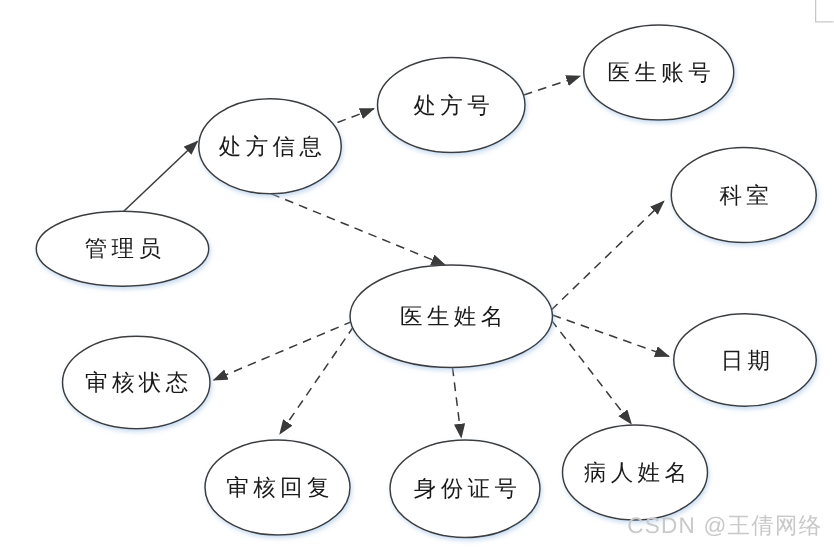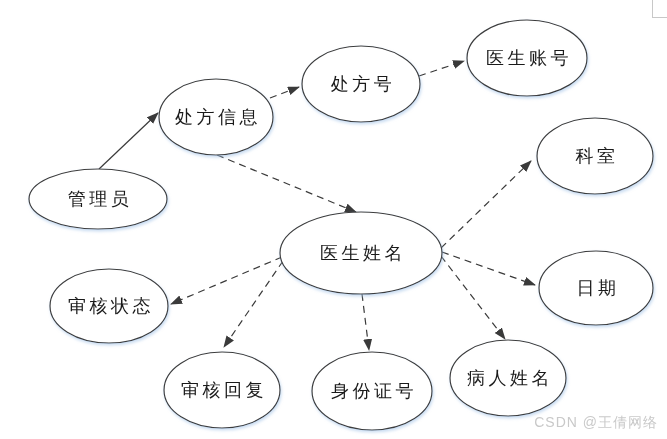--- a/index.html
+++ b/index.html
@@ -37,21 +37,21 @@
     font-family: "Liberation Serif", "DejaVu Serif", serif;
     font-size: 18px;
     letter-spacing: 3.5px;
     fill: #1a1a1a;
   }
   .watermark {
     position: absolute;
     right: 9px;
     bottom: 7px;
     font-family: "Liberation Sans", "DejaVu Sans", sans-serif;
-    font-size: 14px;
+    font-size: 18px;
     letter-spacing: 1px;
     user-select: none;
     white-space: nowrap;
   }
   .corner-box {
     position: absolute;
     left: 652px;
     top: -6px;
     width: 26px;
     height: 22px;

